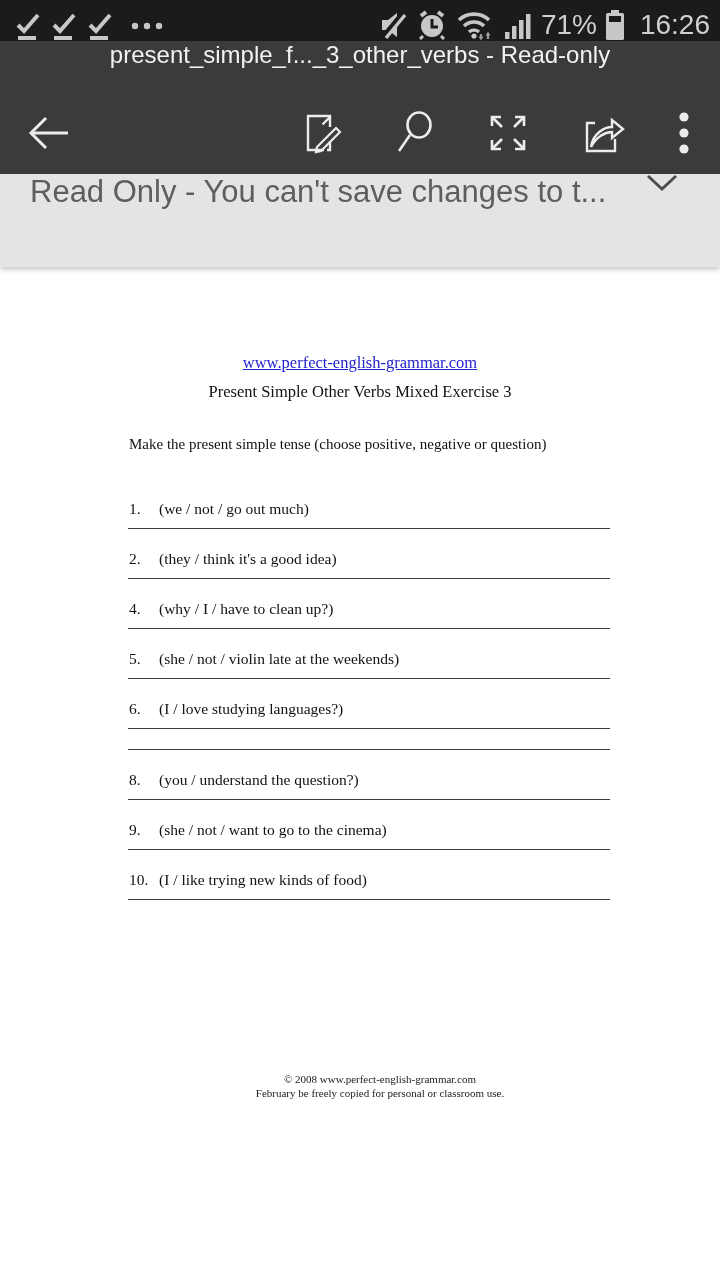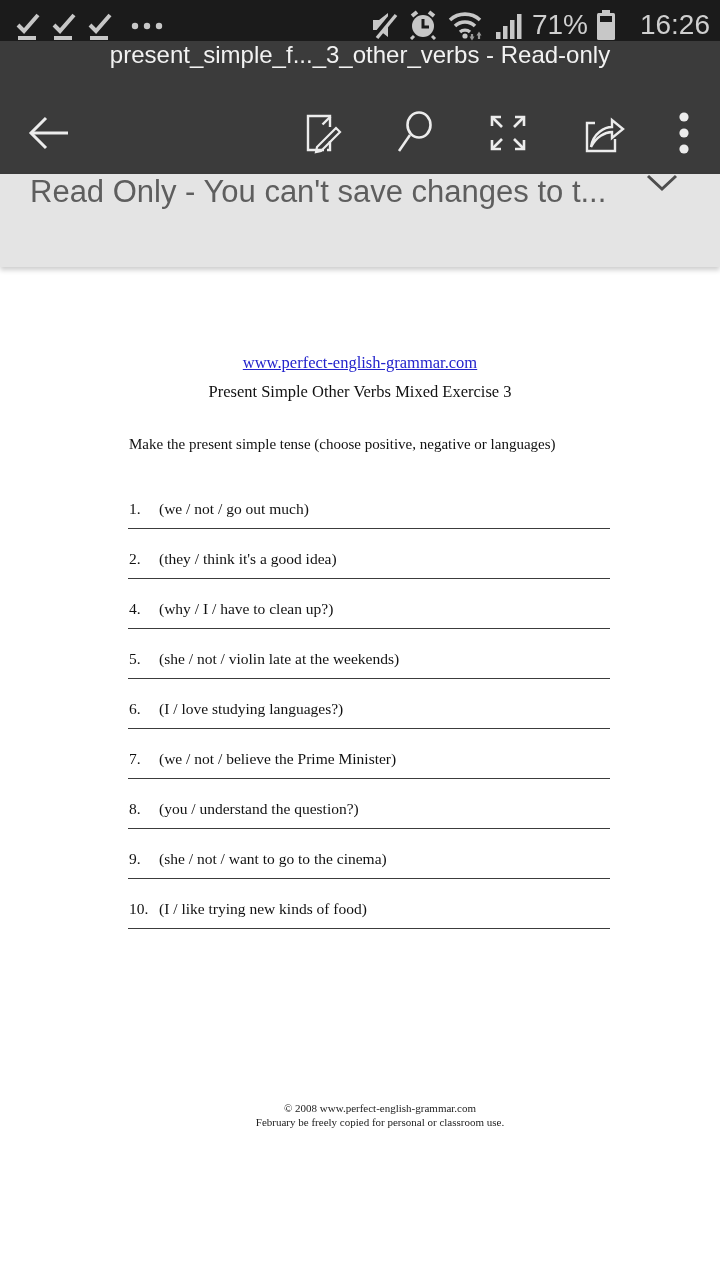--- a/index.html
+++ b/index.html
@@ -23,21 +23,21 @@
   }
   .sb-left, .sb-right { display: flex; align-items: center; }
   .sb-left { gap: 8px; }
   .sb-right { gap: 7px; }
   .sb-icon { display: inline-flex; align-items: center; justify-content: center; }
   .sb-text {
     font-size: 28px;
     color: #cfcfcf;
     letter-spacing: 0px;
   }
-  .sb-time { margin-left: 16px; }
+  .sb-time { margin-left: 7px; }
 
   
   .titlebar {
     height: 50px;
     background: #3b3b3b;
     display: flex;
     align-items: flex-start;
     justify-content: center;
   }
   .titlebar .doc-name {
@@ -287,21 +287,21 @@
       <polyline points="2,2 16,15 30,2"></polyline>
     </svg>
   </span>
 </div>
 
 <div class="docpage">
   <div class="doc-link-row">
     <a>www.perfect-english-grammar.com</a>
   </div>
   <div class="doc-title">Present Simple Other Verbs Mixed Exercise 3</div>
-  <div class="doc-instruction">Make the present simple tense (choose positive, negative or languages)</div>
+  <div class="doc-instruction">Make the present simple tense (choose positive, negative or question)</div>
 
   <div class="questions">
     <div class="q">
       <div class="q-text"><span class="q-num">1.</span><span>(we / not / go out much)</span></div>
       <div class="q-line"></div>
     </div>
     <div class="q">
       <div class="q-text"><span class="q-num">2.</span><span>(they / think it's a good idea)</span></div>
       <div class="q-line"></div>
     </div>
@@ -311,21 +311,20 @@
     </div>
     <div class="q">
       <div class="q-text"><span class="q-num">5.</span><span>(she / not / violin late at the weekends)</span></div>
       <div class="q-line"></div>
     </div>
     <div class="q">
       <div class="q-text"><span class="q-num">6.</span><span>(I / love studying languages?)</span></div>
       <div class="q-line"></div>
     </div>
     <div class="q">
-      <div class="q-text"><span class="q-num">7.</span><span>(we / not / believe the Prime Minister)</span></div>
       <div class="q-line"></div>
     </div>
     <div class="q">
       <div class="q-text"><span class="q-num">8.</span><span>(you / understand the question?)</span></div>
       <div class="q-line"></div>
     </div>
     <div class="q">
       <div class="q-text"><span class="q-num">9.</span><span>(she / not / want to go to the cinema)</span></div>
       <div class="q-line"></div>
     </div>

